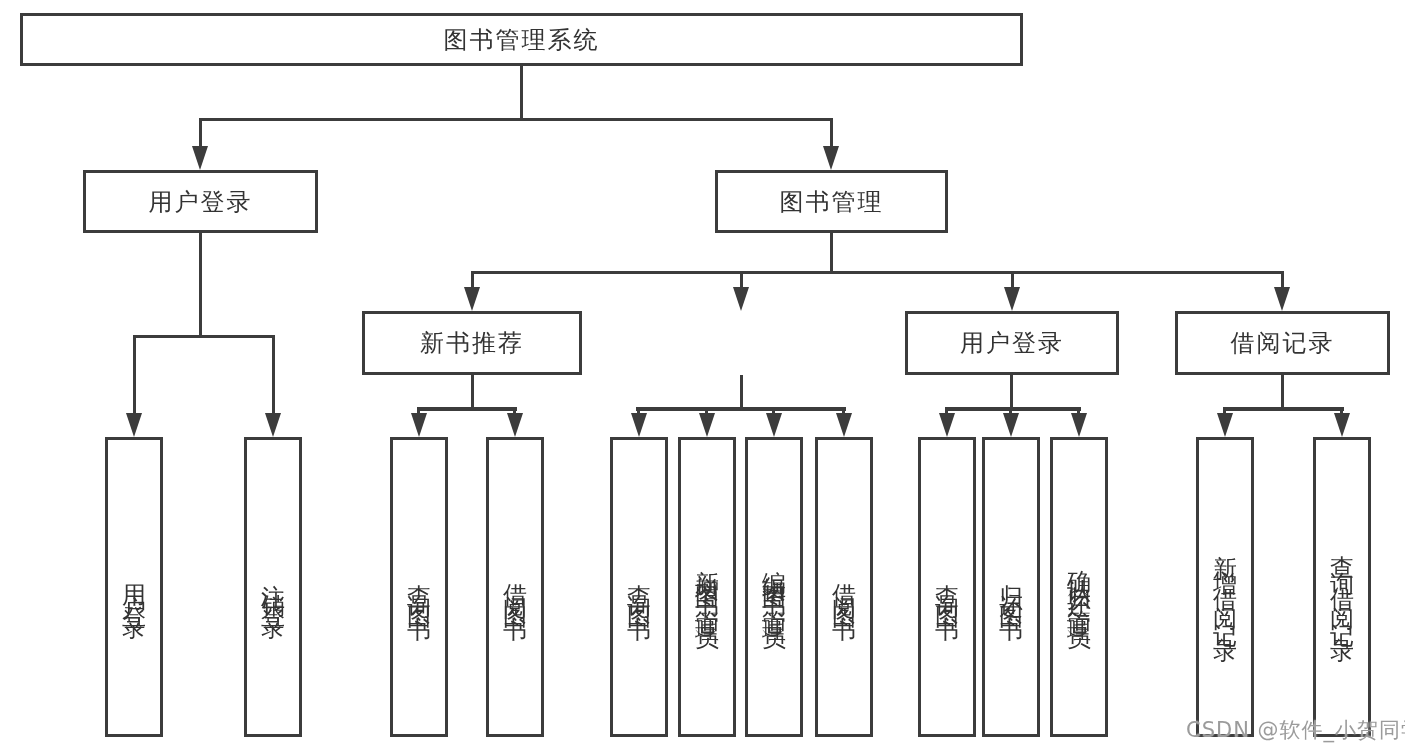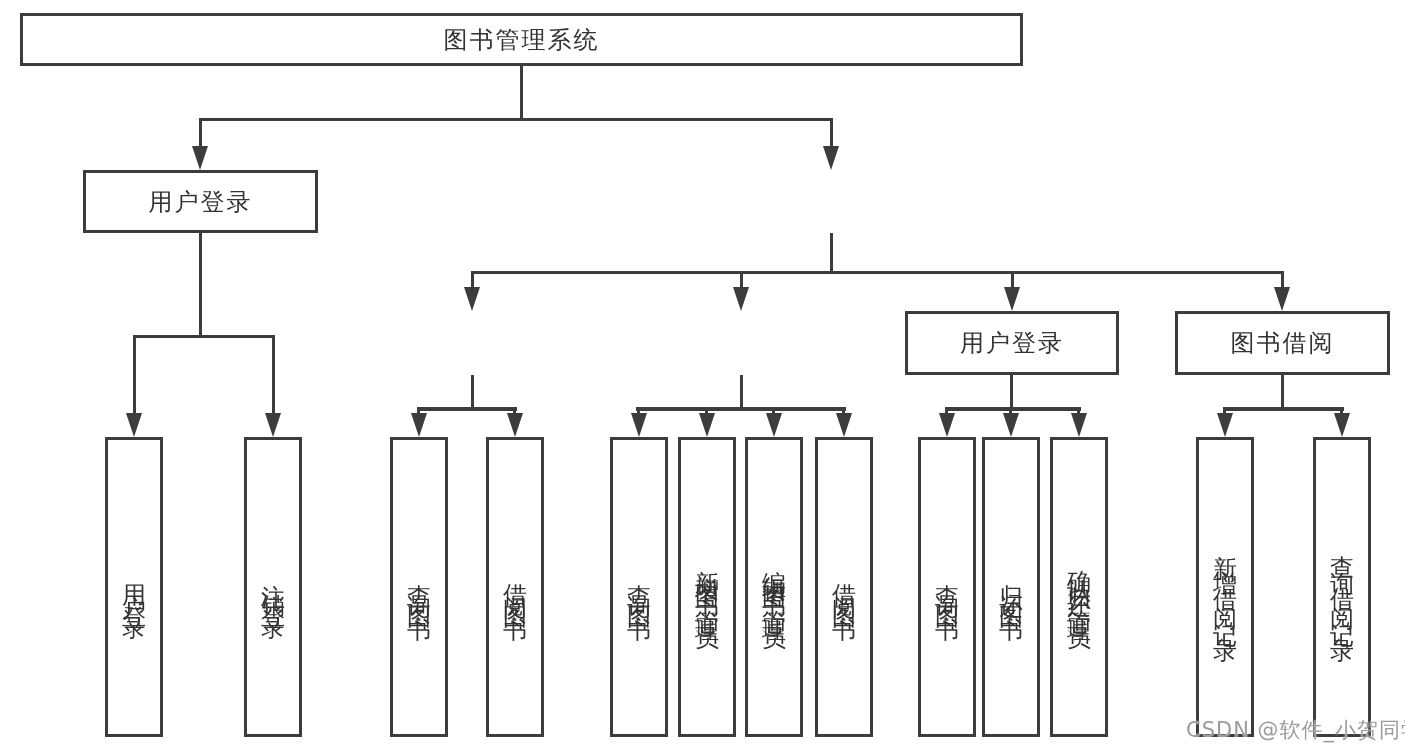--- a/index.html
+++ b/index.html
@@ -52,23 +52,25 @@
   }
 </style>
 </head>
 <body>
 
 <div id="stage">
 
   <div class="box" style="left:20px;top:13px;width:1003px;height:53px">图书管理系统</div>
 
   <div class="box" style="left:83px;top:170px;width:235px;height:63px">用户登录</div>
+  <div class="box" style="left:715px;top:170px;width:233px;height:63px">图书管理</div>
 
+  <div class="box" style="left:362px;top:311px;width:220px;height:64px">新书推荐</div>
   <div class="box" style="left:905px;top:311px;width:214px;height:64px">用户登录</div>
-  <div class="box" style="left:1175px;top:311px;width:215px;height:64px">图书借阅</div>
+  <div class="box" style="left:1175px;top:311px;width:215px;height:64px">借阅记录</div>
 
   <div class="box leaf" style="left:105px;top:437px;width:58px;height:300px">用户登录</div>
   <div class="box leaf" style="left:244px;top:437px;width:58px;height:300px">注销登录</div>
 
   <div class="box leaf" style="left:390px;top:437px;width:58px;height:300px">查询图书</div>
   <div class="box leaf" style="left:486px;top:437px;width:58px;height:300px">借阅图书</div>
 
   <div class="box leaf" style="left:610px;top:437px;width:58px;height:300px">查询图书</div>
   <div class="box leaf sp-sm" style="left:678px;top:437px;width:58px;height:300px">新增图书（管理员）</div>
   <div class="box leaf sp-sm" style="left:745px;top:437px;width:58px;height:300px">编辑图书（管理员）</div>

